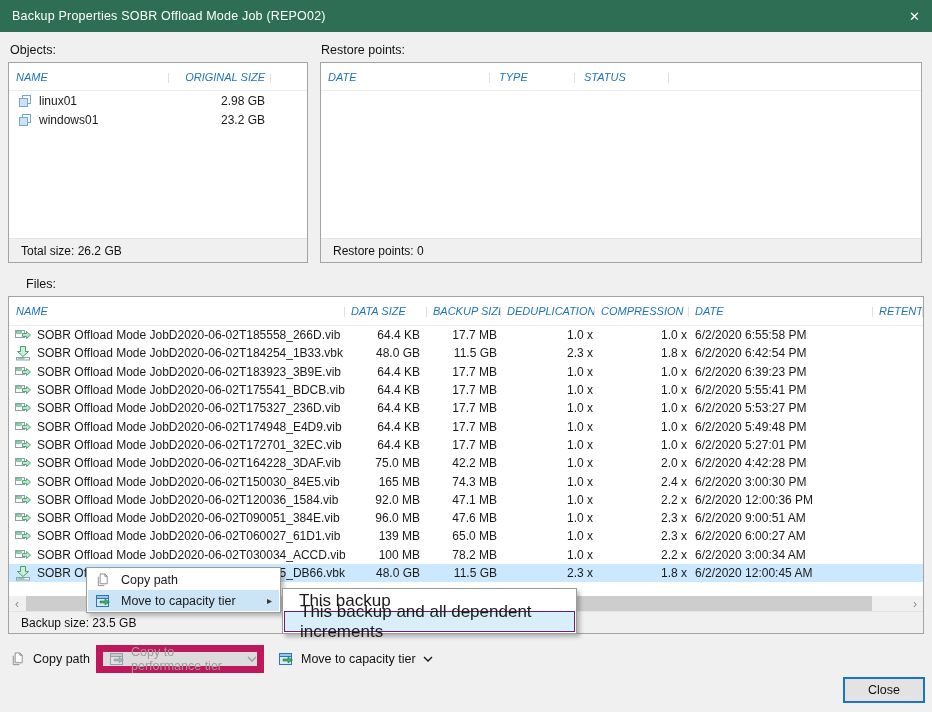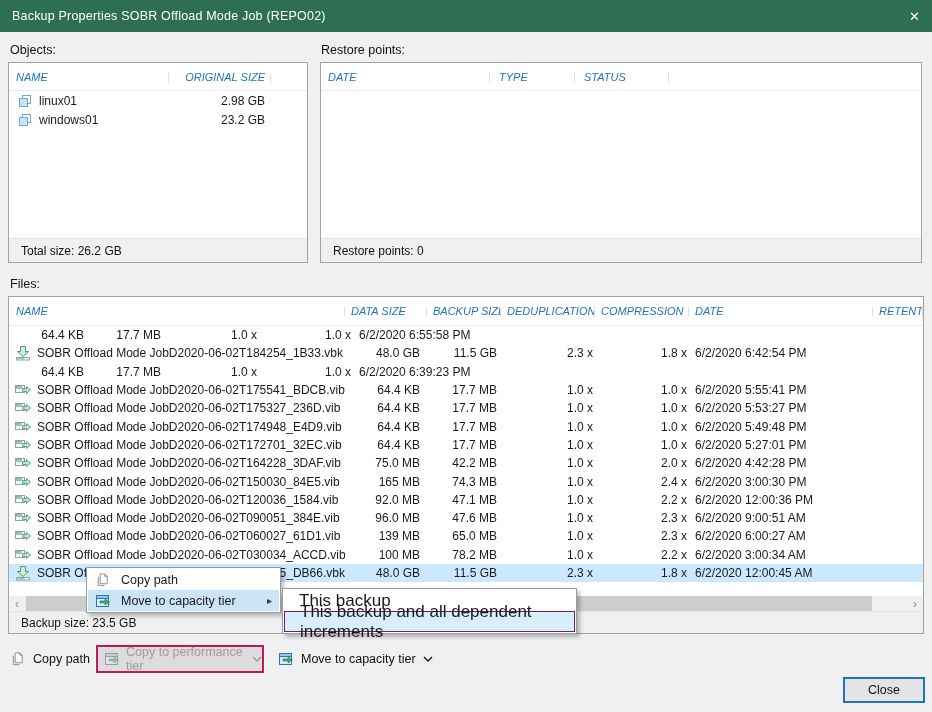--- a/index.html
+++ b/index.html
@@ -13,21 +13,21 @@
   
   .titlebar{position:absolute;left:0;top:0;width:932px;height:32px;background:#2d6e54;
     display:flex;align-items:center;}
   .titlebar .ttl{color:#ffffff;font-size:12.5px;margin-left:12px;letter-spacing:.2px;}
   .titlebar .closex{position:absolute;right:12px;top:0;height:32px;display:flex;align-items:center;
     color:#ffffff;font-size:13px;font-weight:bold;cursor:pointer;}
   
   .seclabel{position:absolute;font-size:12.5px;color:#111;}
   .lbl-objects{left:10px;top:43px;}
   .lbl-restore{left:321px;top:43px;}
-  .lbl-files{left:10px;top:277px;}
+  .lbl-files{left:26px;top:277px;}
   
   .panel{position:absolute;background:#ffffff;border:1px solid #a3a3a3;box-sizing:border-box;}
   .p-objects{left:8px;top:62px;width:300px;height:201px;}
   .p-restore{left:320px;top:62px;width:602px;height:201px;}
   .p-files{left:8px;top:296px;width:916px;height:338px;}
   .thead{display:flex;align-items:center;border-bottom:1px solid #ececec;}
   .p-objects .thead,.p-restore .thead{height:27px;}
   .p-files .thead{height:28px;}
   .th{position:relative;box-sizing:border-box;color:#1e74bb;font-size:11px;white-space:nowrap;
     overflow:hidden;padding-left:6px;font-style:italic;}
@@ -78,21 +78,21 @@
   .hs-right{right:0;}
   .hs-thumb{position:absolute;left:17px;top:0;height:16px;width:846px;background:#cdcdcd;cursor:pointer;}
   
   .btnrow{position:absolute;left:0;top:644px;width:932px;height:30px;}
   .flatbtn{position:absolute;display:flex;align-items:center;height:28px;cursor:pointer;
     font-size:12.5px;color:#111;}
   .flatbtn .icn{margin-right:7px;}
   .b-copypath{left:10px;top:1px;}
   .b-move{left:278px;top:1px;}
   .disbtn{position:absolute;left:96px;top:1px;width:168px;height:28px;background:#dcdcdc;
-    border:2px solid #be185d;box-sizing:border-box;display:flex;align-items:center;
+    border:7px solid #be185d;box-sizing:border-box;display:flex;align-items:center;
     padding-left:6px;font-size:12.5px;color:#a39a9b;}
   .disbtn .icn{margin-right:6px;filter:grayscale(.7);opacity:.55;}
   .chev{margin-left:7px;display:inline-flex;}
   .closebtn{position:absolute;left:843px;top:677px;width:82px;height:26px;background:#e3e3e3;
     border:2px solid #1d74c4;box-sizing:border-box;display:flex;align-items:center;
     justify-content:center;font-size:12.5px;color:#111;cursor:pointer;}
   
   .ctxmenu{position:absolute;left:86px;top:567px;width:195px;background:#ffffff;
     border:1px solid #9b9b9b;box-shadow:3px 3px 4px rgba(0,0,0,.25);z-index:40;padding:1px;box-sizing:border-box;}
   .mi{height:21px;display:flex;align-items:center;padding-left:7px;padding-right:6px;
@@ -167,20 +167,30 @@
     <div class="th first c-name">NAME</div>
     <div class="th c-ds">DATA SIZE</div>
     <div class="th c-bs">BACKUP SIZE</div>
     <div class="th c-dd">DEDUPLICATION</div>
     <div class="th c-cp">COMPRESSION</div>
     <div class="th c-dt">DATE</div>
     <div class="th c-rt">RETENTION</div>
   </div>
   <div>
       <div class="frow">
+        <div class="fc c-name">
+          <span class="icn">
+            <svg viewBox="0 0 16 16" width="16" height="16">
+              <rect x="0.5" y="3.5" width="9" height="7" fill="#ffffff" stroke="#8fa0ad"></rect>
+              <rect x="1.5" y="4.5" width="5" height="2" fill="#8fd6ae" stroke="#49a06b" stroke-width="0.5"></rect>
+              <path d="M7.5 6.5 h4 v-2 l4 3.5 -4 3.5 v-2 h-4 z" fill="#b9e6cb" stroke="#3f9465" stroke-width="0.8"></path>
+            </svg>
+          </span>
+          <span class="nm">SOBR Offload Mode JobD2020-06-02T185558_266D.vib</span>
+        </div>
         <div class="fc num c-ds">64.4 KB</div>
         <div class="fc num c-bs">17.7 MB</div>
         <div class="fc num c-dd">1.0 x</div>
         <div class="fc num c-cp">1.0 x</div>
         <div class="fc c-dt">6/2/2020 6:55:58 PM</div>
         <div class="fc c-rt"></div>
       </div>
       <div class="frow">
         <div class="fc c-name">
           <span class="icn">
@@ -193,20 +203,30 @@
           <span class="nm">SOBR Offload Mode JobD2020-06-02T184254_1B33.vbk</span>
         </div>
         <div class="fc num c-ds">48.0 GB</div>
         <div class="fc num c-bs">11.5 GB</div>
         <div class="fc num c-dd">2.3 x</div>
         <div class="fc num c-cp">1.8 x</div>
         <div class="fc c-dt">6/2/2020 6:42:54 PM</div>
         <div class="fc c-rt"></div>
       </div>
       <div class="frow">
+        <div class="fc c-name">
+          <span class="icn">
+            <svg viewBox="0 0 16 16" width="16" height="16">
+              <rect x="0.5" y="3.5" width="9" height="7" fill="#ffffff" stroke="#8fa0ad"></rect>
+              <rect x="1.5" y="4.5" width="5" height="2" fill="#8fd6ae" stroke="#49a06b" stroke-width="0.5"></rect>
+              <path d="M7.5 6.5 h4 v-2 l4 3.5 -4 3.5 v-2 h-4 z" fill="#b9e6cb" stroke="#3f9465" stroke-width="0.8"></path>
+            </svg>
+          </span>
+          <span class="nm">SOBR Offload Mode JobD2020-06-02T183923_3B9E.vib</span>
+        </div>
         <div class="fc num c-ds">64.4 KB</div>
         <div class="fc num c-bs">17.7 MB</div>
         <div class="fc num c-dd">1.0 x</div>
         <div class="fc num c-cp">1.0 x</div>
         <div class="fc c-dt">6/2/2020 6:39:23 PM</div>
         <div class="fc c-rt"></div>
       </div>
       <div class="frow">
         <div class="fc c-name">
           <span class="icn">

